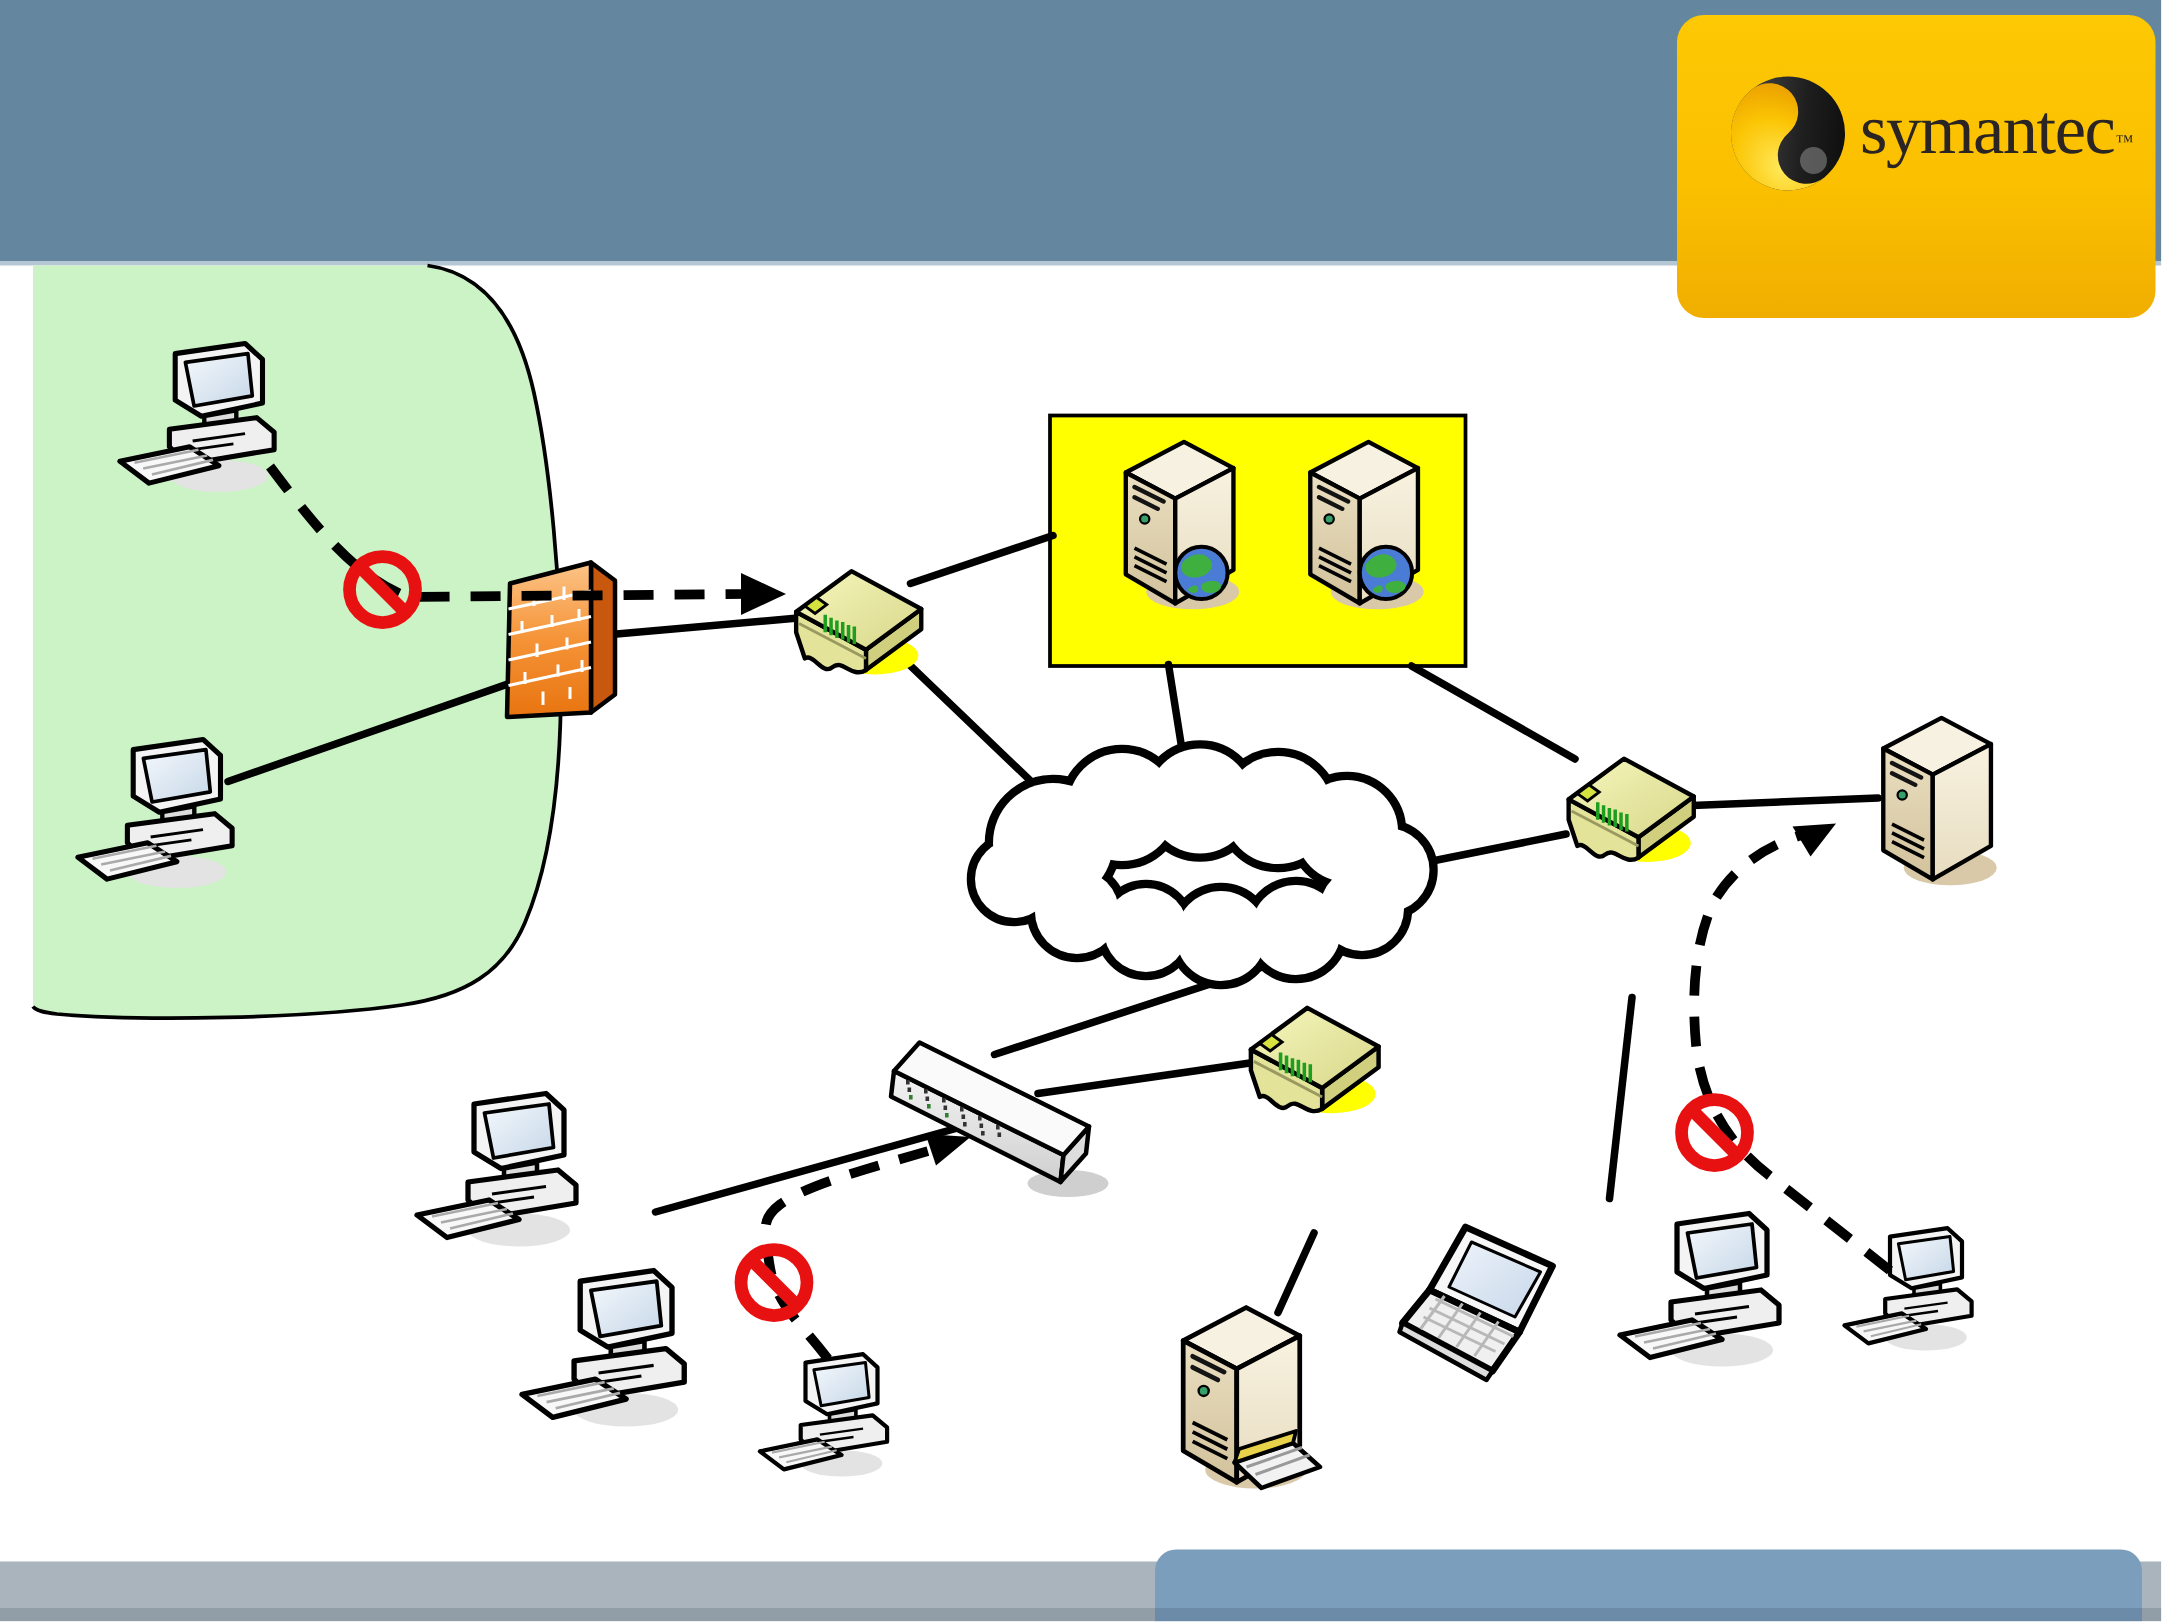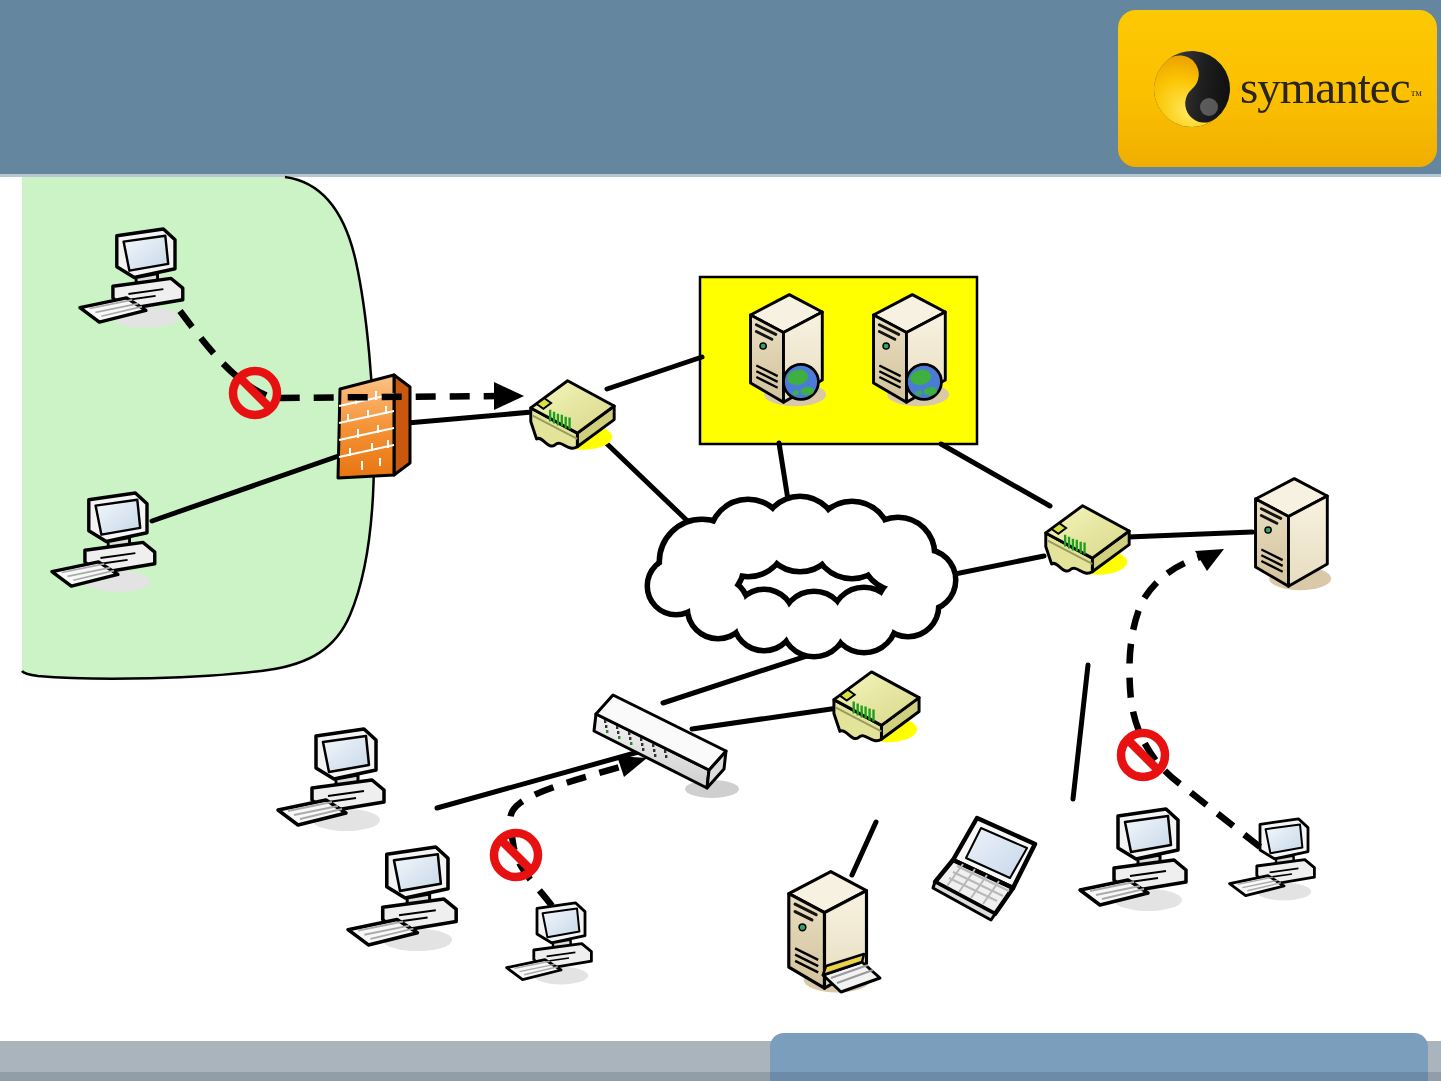--- a/index.html
+++ b/index.html
@@ -2,21 +2,21 @@
 <html><head>
 <meta charset="utf-8">
 <style>
   html,body{margin:0;padding:0;background:#fff;}
   #slide{position:relative;width:1441px;height:1081px;background:#ffffff;overflow:hidden;
          font-family:"Liberation Sans",sans-serif;}
   
   #header{position:absolute;left:0;top:0;width:1441px;height:174px;background:#64869E;}
   #header-edge{position:absolute;left:0;top:174px;width:1441px;height:3px;background:#b6c7d4;}
   
-  #logo-plate{position:absolute;left:1118px;top:10px;width:319px;height:157px;border-radius:18px;
+  #logo-plate{position:absolute;left:1118px;top:10px;width:319px;height:202px;border-radius:18px;
               background:linear-gradient(180deg,#FDC804 0%,#FBC000 55%,#F0AE00 100%);}
   #logo-orb{position:absolute;left:34px;top:39px;width:80px;height:80px;}
   #logo-text{position:absolute;left:122px;top:50px;width:190px;
              font-family:"Liberation Serif",serif;font-size:47px;color:#2A2422;letter-spacing:-1px;}
   #logo-tm{font-size:12px;position:relative;top:-4px;left:1px;}
   
   #footer-gray{position:absolute;left:0;top:1041px;width:1441px;height:40px;background:#A9B4BC;}
   #footer-tab{position:absolute;left:770px;top:1033px;width:658px;height:48px;background:#7C9EBD;
               border-radius:14px 14px 0 0;}
   #footer-strip{position:absolute;left:0;top:1072px;width:1441px;height:9px;background:rgba(40,55,70,0.18);}

